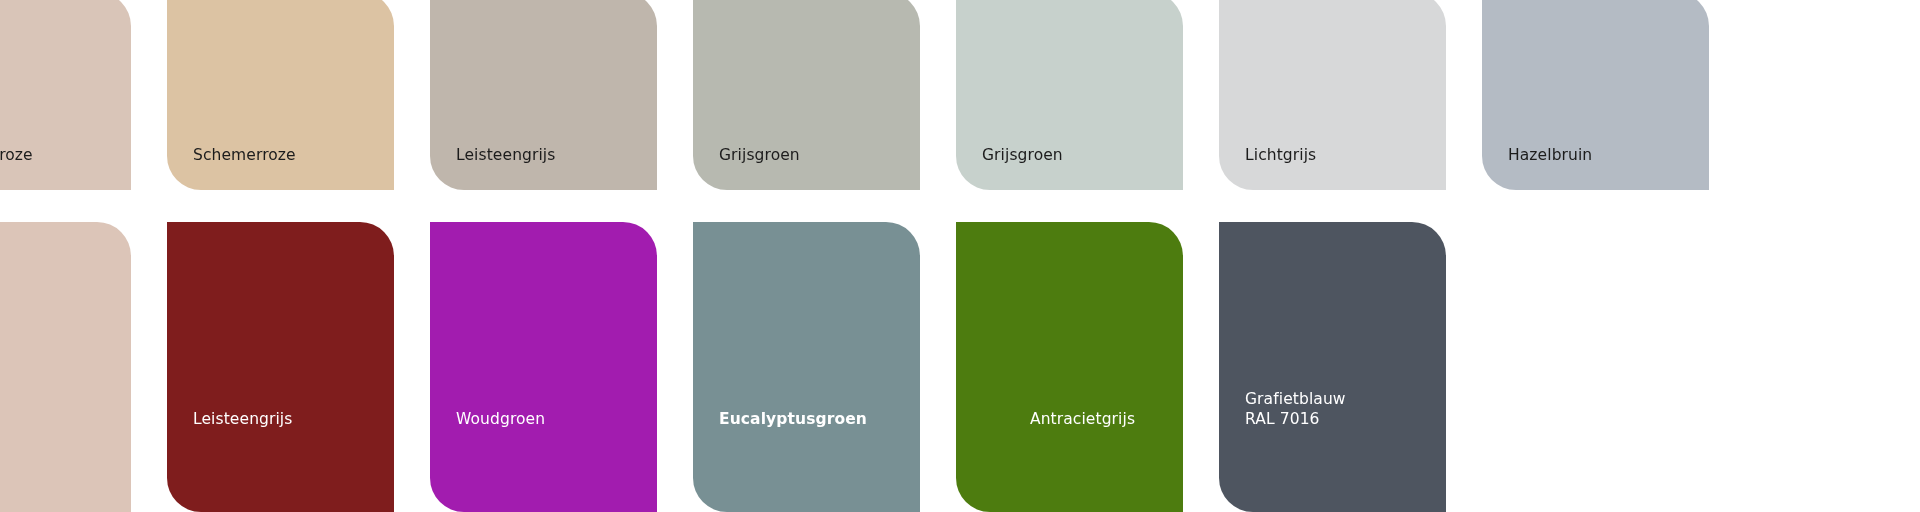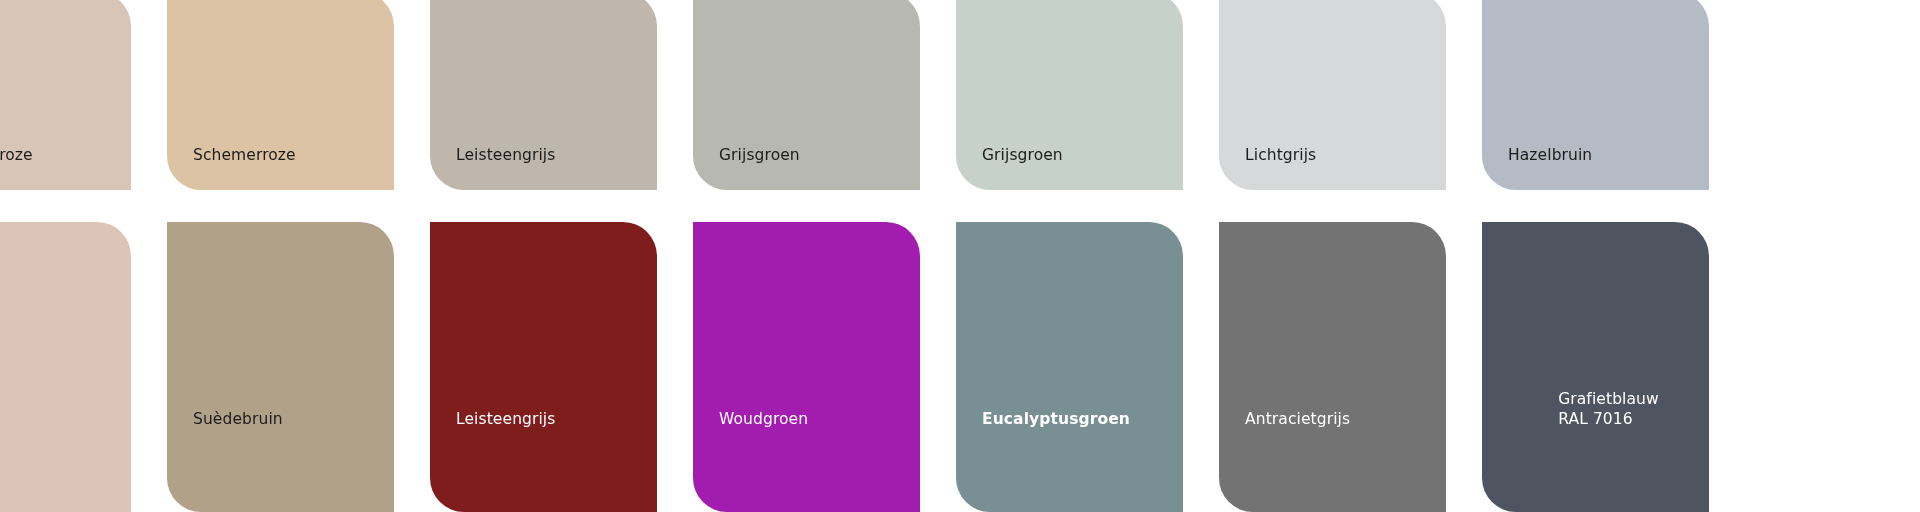--- a/index.html
+++ b/index.html
@@ -96,34 +96,31 @@
       <div class="swatch-card" style="background-color: rgb(215, 216, 217);">
         <span class="swatch-label">Lichtgrijs</span>
       </div>
       <div class="swatch-card" style="background-color: rgb(180, 187, 196);">
         <span class="swatch-label">Hazelbruin</span>
       </div>
     </div>
 
   <div class="swatch-row swatch-row--bottom">
       <div class="swatch-card" style="background-color: rgb(220, 197, 184);"></div>
-      <div class="swatch-card" style="background-color: rgb(178, 161, 137);">
-        <span class="swatch-label">Suèdebruin</span>
-      </div>
       <div class="swatch-card is-light-text" style="background-color: #7f1d1d;">
         <span class="swatch-label">Leisteengrijs</span>
       </div>
       <div class="swatch-card is-light-text" style="background-color: #a21caf;">
         <span class="swatch-label">Woudgroen</span>
       </div>
       <div class="swatch-card is-light-text" style="background-color: rgb(120, 144, 148); font-weight: bold;">
         <span class="swatch-label">Eucalyptusgroen</span>
       </div>
-      <div class="swatch-card is-light-text" style="background-color: #737373;">
+      <div class="swatch-card is-light-text" style="background-color: #4d7c0f; justify-content: center;">
         <span class="swatch-label">Antracietgrijs</span>
       </div>
-      <div class="swatch-card is-light-text" style="background-color: rgb(78, 85, 96); justify-content: center;">
+      <div class="swatch-card is-light-text" style="background-color: rgb(78, 85, 96);">
         <span class="swatch-label">Grafietblauw
 RAL 7016</span>
       </div>
     </div>
 
 </div>
 
 </body></html>

